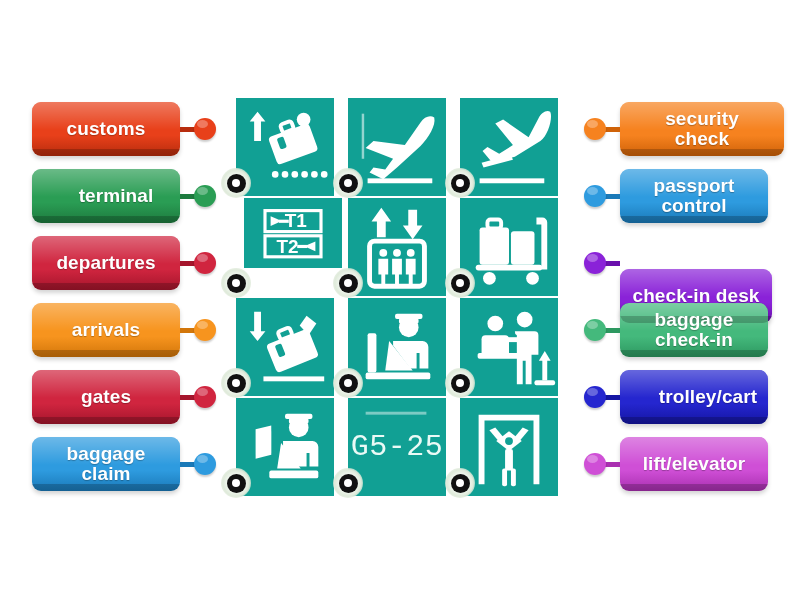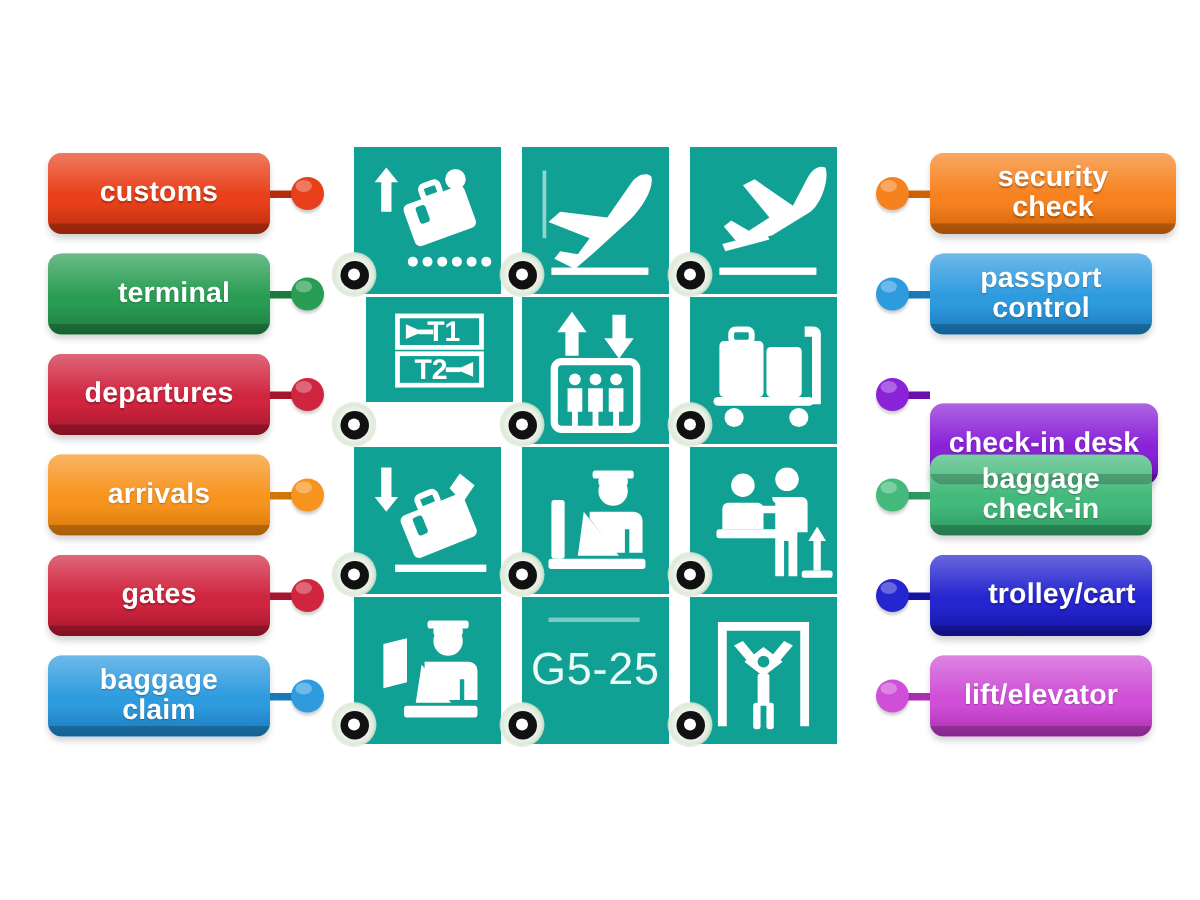--- a/index.html
+++ b/index.html
@@ -58,21 +58,21 @@
   .sign{
     position:absolute;
     background:#11a094;
     box-sizing:border-box;
   }
   .sign svg{display:block;width:100%;height:100%;}
   .sign .gate-txt{
     position:absolute;left:0;right:0;top:0;bottom:0;
     display:flex;align-items:center;justify-content:center;
     color:#eafaf6;font-size:30px;font-weight:normal;
-    font-family:Liberation Sans, sans-serif;
+    font-family:Liberation Mono, monospace;
     letter-spacing:.5px;
   }
   
   .target{
     position:absolute;width:30px;height:30px;border-radius:50%;
     background:radial-gradient(circle at 50% 50%, #ffffff 0%, #eef5ec 44%, #dfeada 62%, rgba(223,234,218,.55) 78%, rgba(223,234,218,0) 100%);
     z-index:6;
     display:flex;align-items:center;justify-content:center;
   }
   .target .ring{

